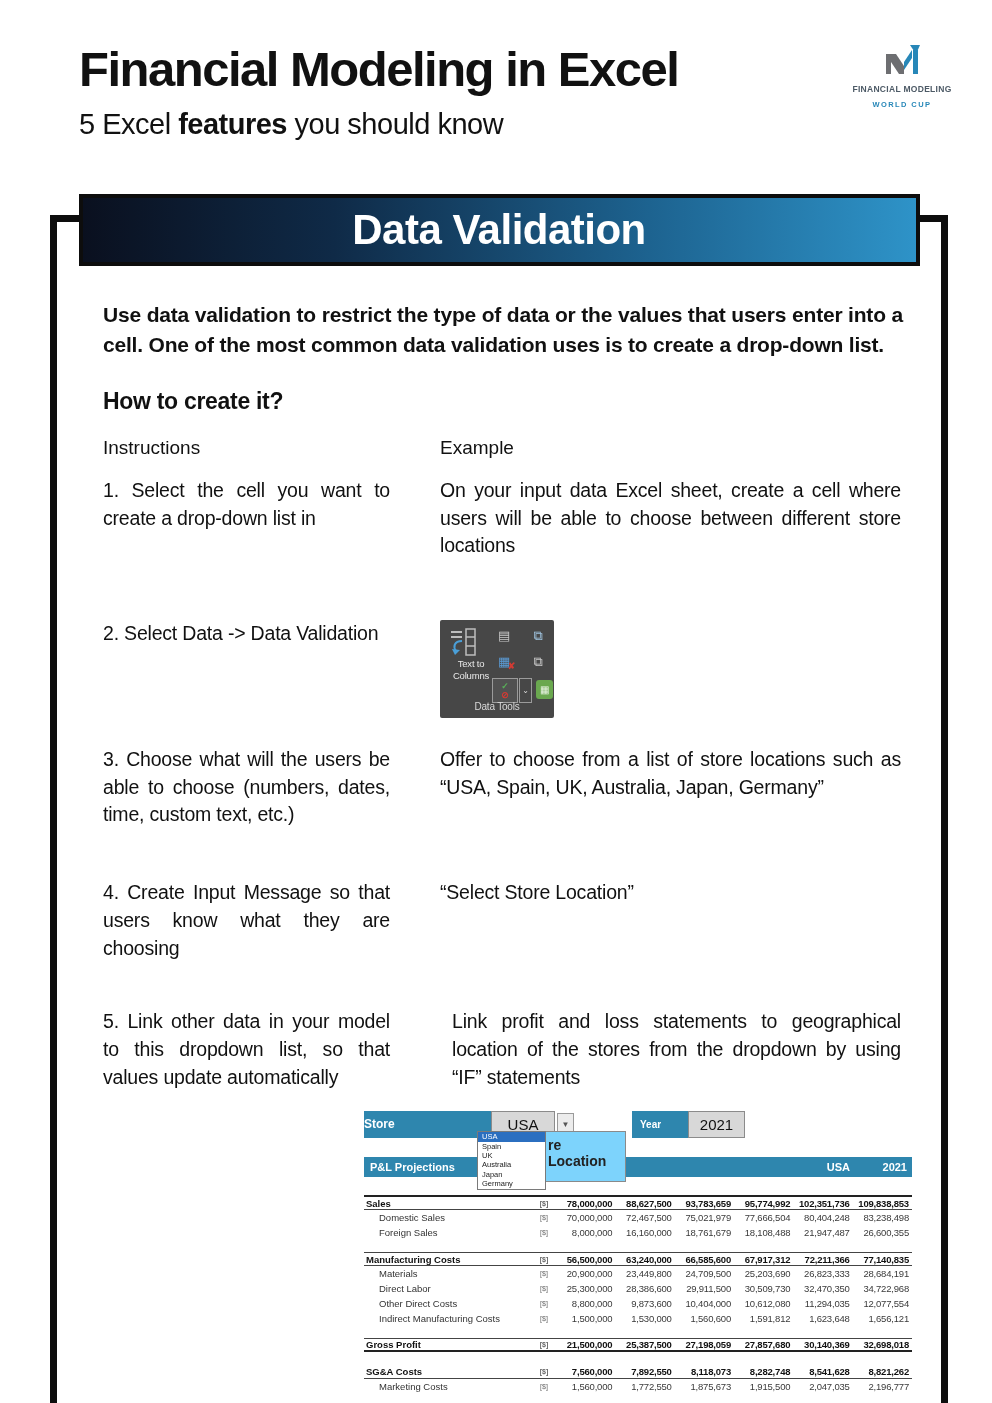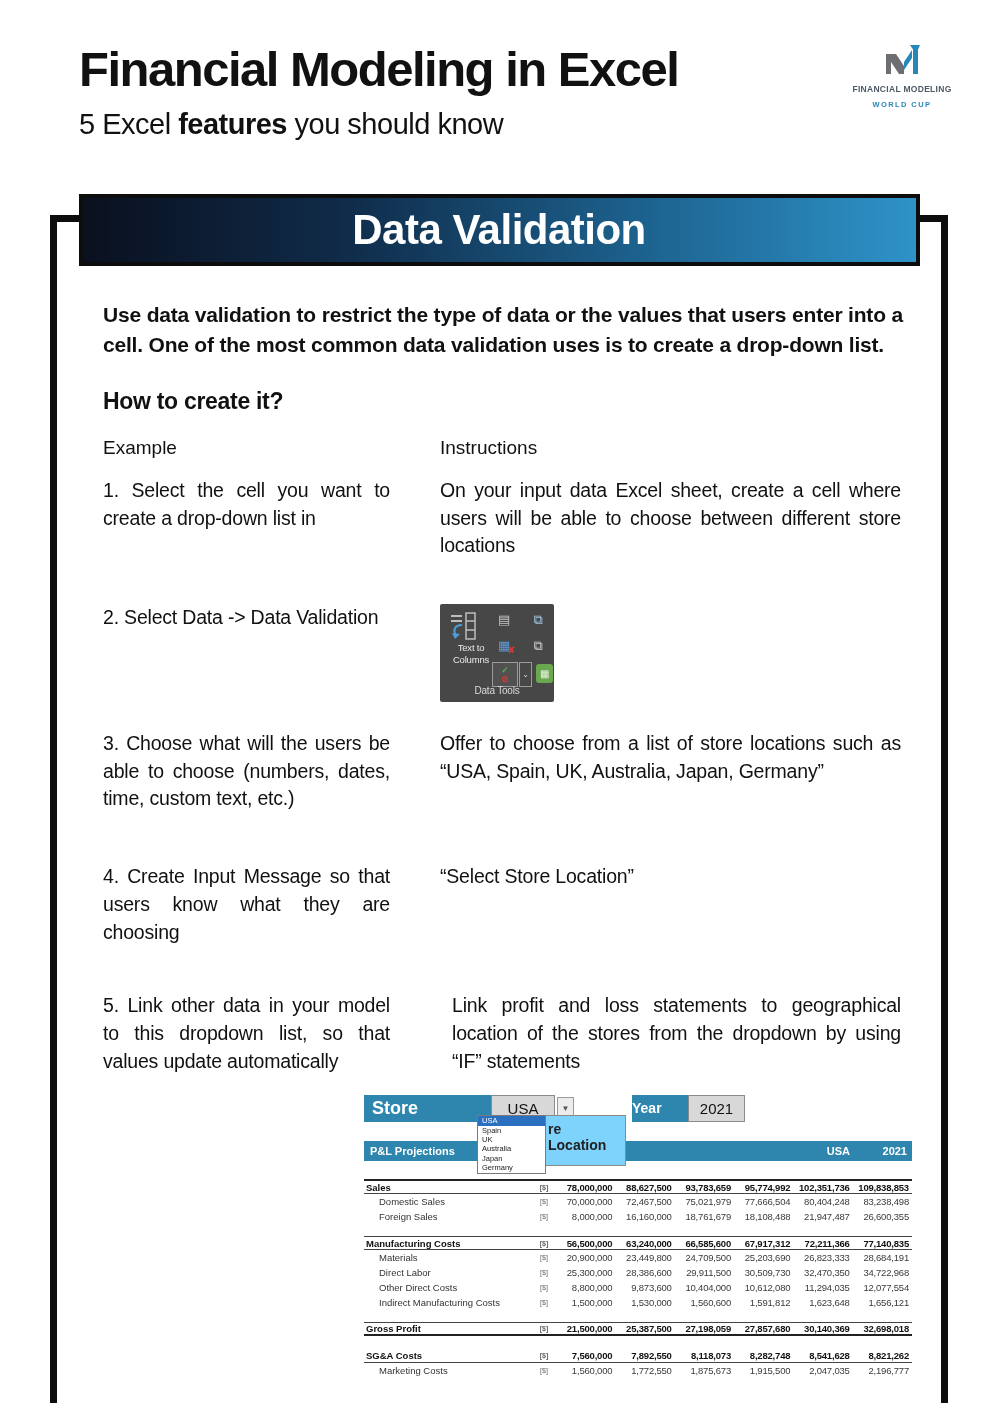--- a/index.html
+++ b/index.html
@@ -26,21 +26,21 @@
   .intro { margin: 34px 38px 0 46px; font-size: 21px; font-weight: 600;
            line-height: 1.43; text-align: justify; letter-spacing: -0.2px; }
 
   .howto-heading { margin: 28px 0 0 46px; font-size: 23px; font-weight: bold; letter-spacing: -0.3px; }
 
   .cols, .step { display: grid; grid-template-columns: 337px 1fr; margin: 0 40px 0 46px; }
   .cols { margin-top: 22px; font-size: 19px; }
   .step { font-size: 19.5px; line-height: 1.42; letter-spacing: -0.2px; }
   .step-instruction { padding-right: 50px; text-align: justify; }
   .step-example { text-align: justify; }
-  .mt1 { margin-top: 18px; } .mt2 { margin-top: 44px; } .mt3 { margin-top: 28px; }
+  .mt1 { margin-top: 18px; } .mt2 { margin-top: 60px; } .mt3 { margin-top: 28px; }
   .mt4 { margin-top: 50px; } .mt5 { margin-top: 46px; gap: 12px; }
 
   
   .dt-box { position: relative; width: 114px; height: 98px; background: #474747; color: #e8e8e8;
             border-radius: 2px; font-size: 9.5px; }
   .dt-t2c-icon { position: absolute; left: 10px; top: 7px; }
   .dt-t2c-label { position: absolute; left: 0; top: 38px; width: 62px; text-align: center; line-height: 1.25; }
   .dt-ic { position: absolute; width: 20px; height: 18px; display: flex; align-items: center;
            justify-content: center; font-size: 13px; color: #c9c9c9; }
   .i-flash { left: 54px; top: 7px; }
@@ -56,27 +56,27 @@
   .dt-dv-arrow { position: absolute; left: 79px; top: 58px; width: 13px; height: 25px; border: 1px solid #9b9b9b;
                  color: #dcdcdc; font-size: 8px; display: flex; align-items: center; justify-content: center; }
   .i-model { left: 96px; top: 60px; width: 17px; height: 19px; background: #6aa84f; border-radius: 3px;
              color: #eaf4e4; font-size: 10px; }
   .dt-caption { position: absolute; left: 0; bottom: 4px; width: 100%; text-align: center;
                 color: #d9d9d9; font-size: 10px; }
 
   
   .xl { position: relative; width: 548px; height: 292px; margin: 16px 0 0 307px; background: #fff; }
   .xl-bar { position: absolute; background: #2e86ae; color: #fff; font-weight: bold; }
-  .xl-store-bar { left: 0; top: 4px; width: 127px; height: 27px; font-size: 18px; line-height: 27px; padding-left: 8px; }
+  .xl-store-bar { left: 0; top: 4px; width: 127px; height: 27px; font-size: 12px; line-height: 27px; }
   .xl-cell { position: absolute; top: 4px; height: 27px; background: #d8d8d8; border: 1px solid #8b8b8b;
              text-align: center; font-size: 15px; line-height: 25px; color: #111; }
   .xl-store-cell { left: 127px; width: 64px; }
   .xl-dd-btn { position: absolute; left: 193px; top: 6px; width: 17px; height: 23px; background: #ececec;
                border: 1px solid #9a9a9a; font-size: 8px; color: #555; text-align: center; line-height: 21px; }
-  .xl-year-bar { left: 268px; top: 4px; width: 56px; height: 27px; font-size: 14px; line-height: 27px; padding-left: 0; }
+  .xl-year-bar { left: 268px; top: 4px; width: 56px; height: 27px; font-size: 10px; line-height: 27px; padding-left: 8px; }
   .xl-year-cell { left: 324px; width: 57px; }
   .xl-tooltip { position: absolute; left: 163px; top: 24px; width: 99px; height: 51px; background: #7dd3fc;
                 border: 1px solid #8a8a8a; z-index: 1; font-size: 14px; font-weight: bold;
                 padding: 5px 2px 0 20px; color: #222; }
   .xl-dropdown { position: absolute; left: 113px; top: 24px; width: 69px; background: #ffffff;
                  border: 1px solid #7a7a7a; z-index: 2; }
   .xl-dd-item { height: 9.4px; font-size: 7.5px; line-height: 9.4px; padding-left: 4px; color: #222; }
   .xl-dd-item.selected { background: #2b6fc0; color: #ffffff; }
   .xl-pl-bar { left: 0; top: 50px; width: 548px; height: 20px; font-size: 11px; line-height: 20px;
                padding-left: 6px; z-index: 0; }
@@ -122,22 +122,22 @@
 
   <div class="banner">
     <span class="banner-title">Data Validation</span>
   </div>
 
   <p class="intro">Use data validation to restrict the type of data or the values that users enter into a cell. One of the most common data validation uses is to create a drop-down list.</p>
 
   <h2 class="howto-heading">How to create it?</h2>
 
   <div class="cols">
+    <div>Instructions</div>
     <div>Example</div>
-    <div>Instructions</div>
   </div>
 
   <div class="step mt1">
     <div class="step-instruction">1. Select the cell you want to create a drop-down list in</div>
     <div class="step-example">On your input data Excel sheet, create a cell where users will be able to choose between different store locations</div>
   </div>
 
   <div class="step mt2">
     <div class="step-instruction">2. Select Data -&gt; Data Validation</div>
     <div class="step-example">

